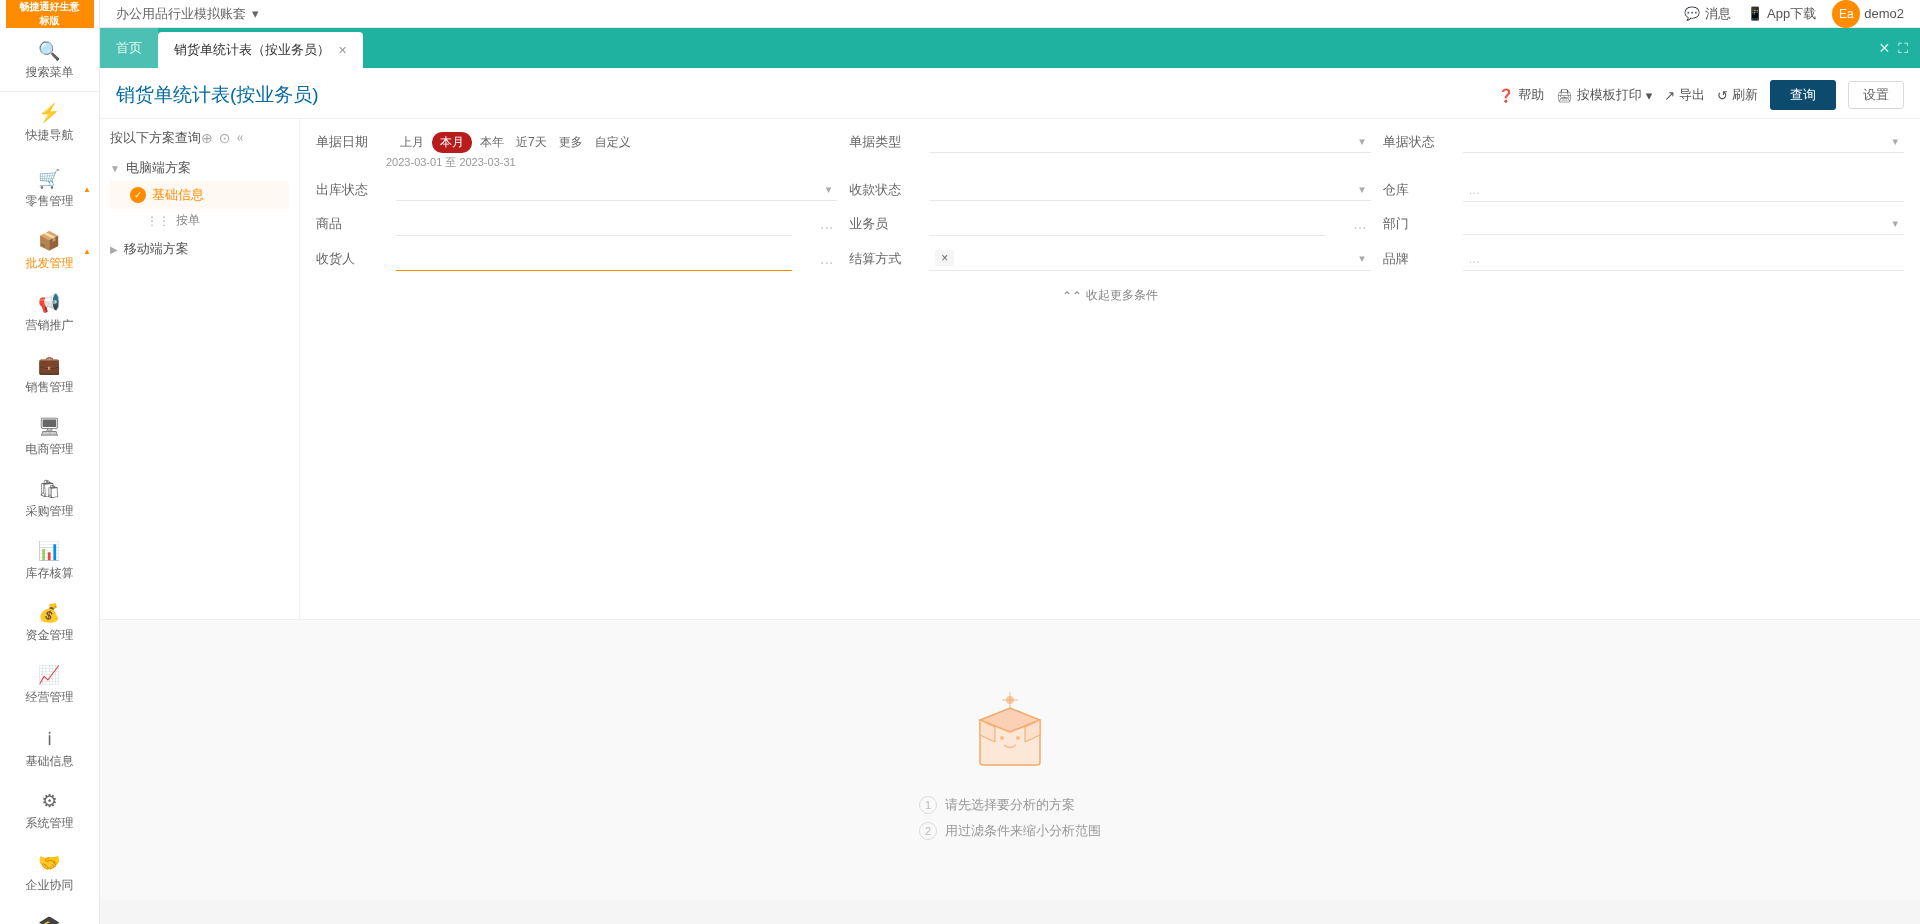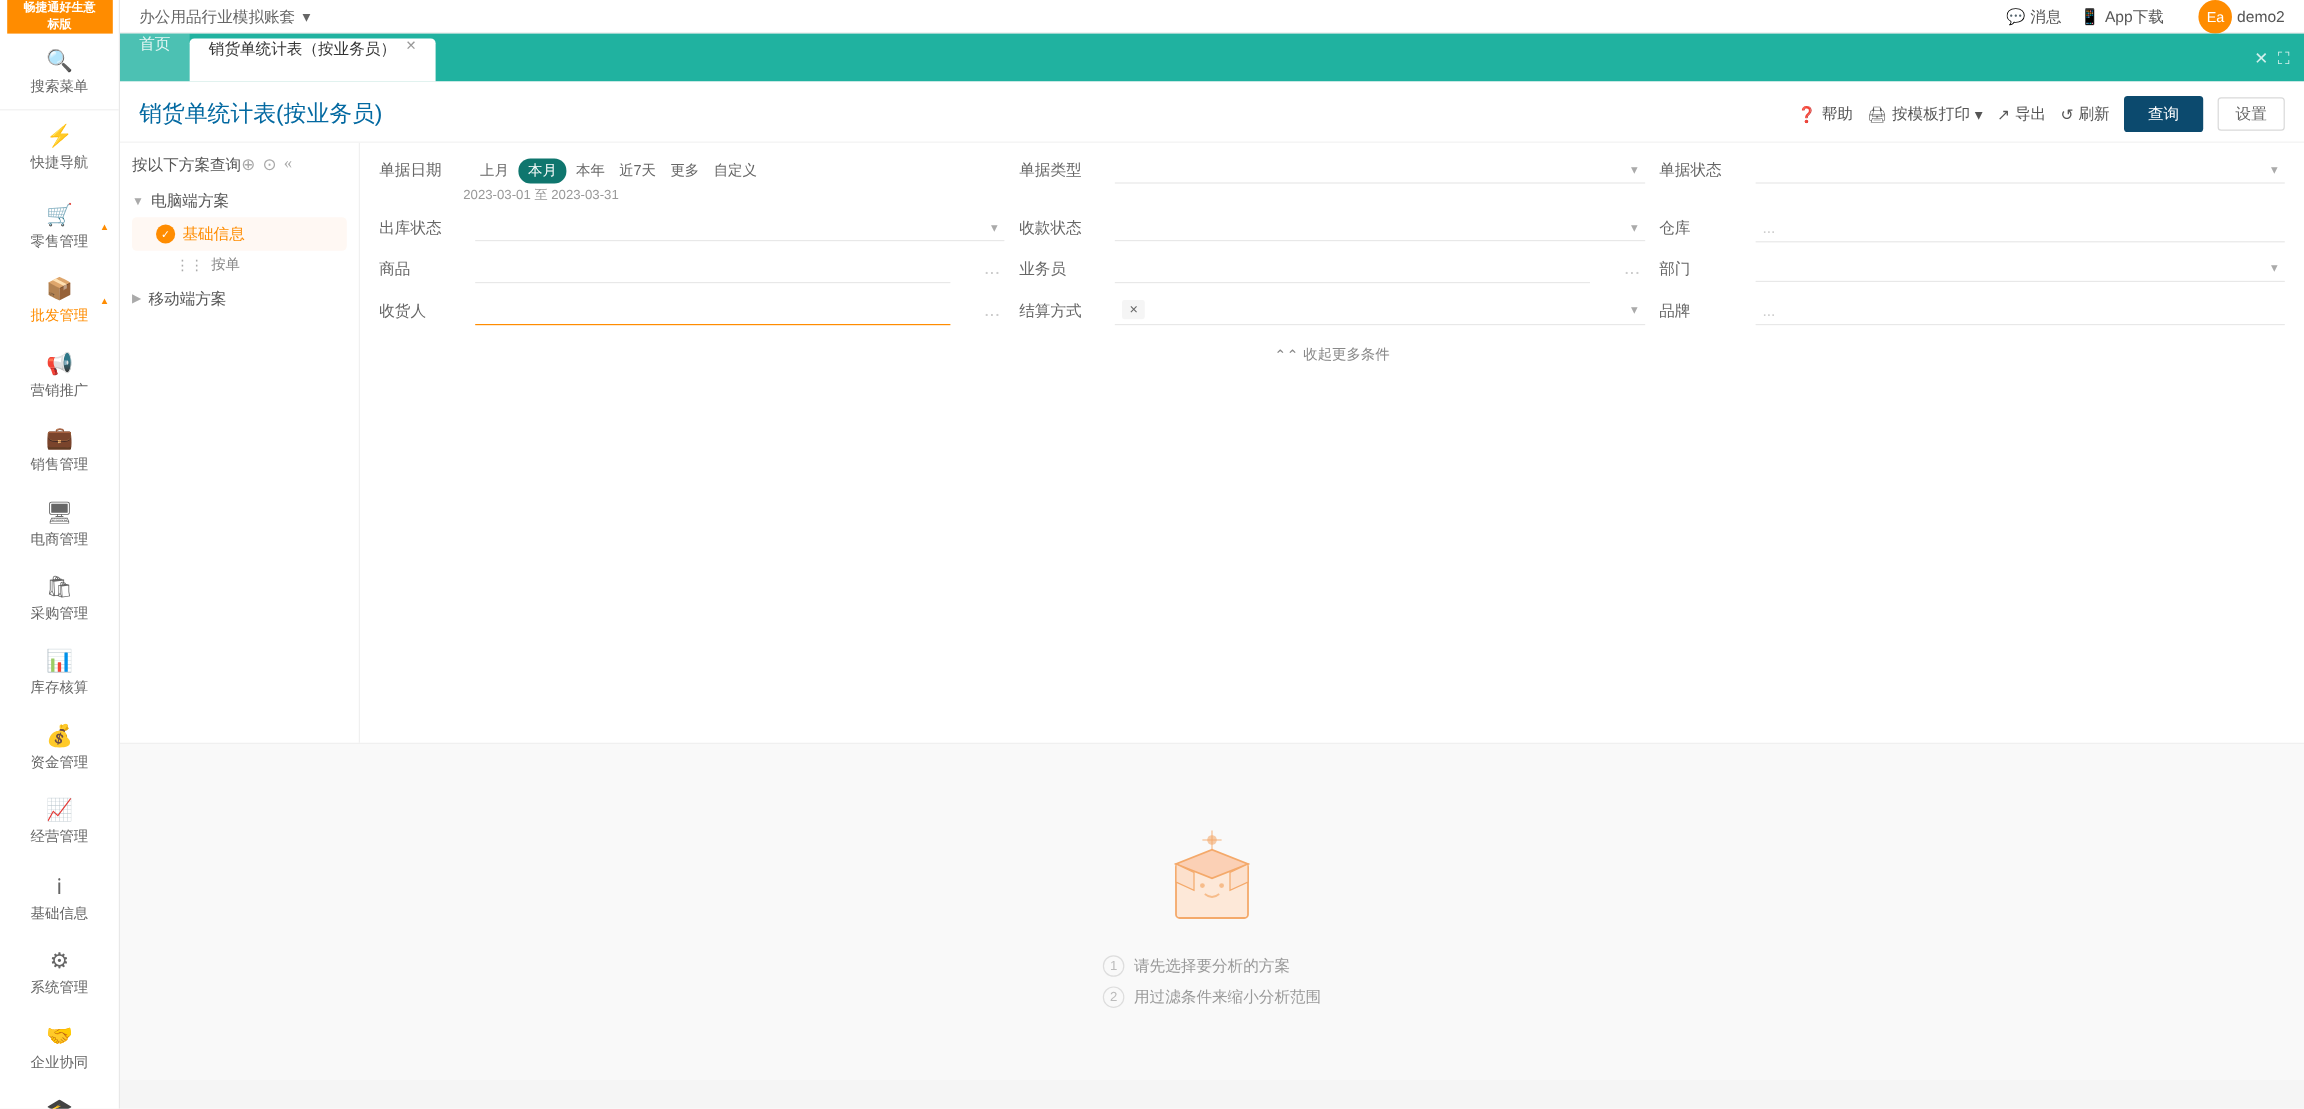--- a/index.html
+++ b/index.html
@@ -19,25 +19,25 @@
     .sidebar-divider { width: 60%; height: 1px; background: #f0f0f0; margin: 2px 0; }
 
     
     .main { flex: 1; display: flex; flex-direction: column; overflow: hidden; }
 
     
     .topbar { height: 28px; background: #fff; border-bottom: 1px solid #e8e8e8; display: flex; align-items: center; padding: 0 16px; }
     .topbar-breadcrumb { display: flex; align-items: center; gap: 6px; color: #666; font-size: 13px; flex: 1; }
     .topbar-right { display: flex; align-items: center; gap: 16px; }
     .topbar-btn { display: flex; align-items: center; gap: 4px; color: #555; font-size: 13px; cursor: pointer; }
-    .avatar { width: 28px; height: 28px; border-radius: 50%; background: #ff8c00; display: flex; align-items: center; justify-content: center; color: #fff; font-size: 12px; margin-left: 13px; }
+    .avatar { width: 28px; height: 28px; border-radius: 50%; background: #ff8c00; display: flex; align-items: center; justify-content: center; color: #fff; font-size: 12px; }
 
     
     .tabbar { height: 40px; background: #20b2a0; display: flex; align-items: center; padding: 0 0; }
-    .tab-item { height: 40px; display: flex; align-items: flex-start; padding: 0 16px; cursor: pointer; color: rgba(255,255,255,0.85); font-size: 13px; gap: 8px; }
+    .tab-item { height: 40px; display: flex; align-items: center; padding: 0 16px; cursor: pointer; color: rgba(255,255,255,0.85); font-size: 13px; gap: 8px; }
     .tab-item.active { background: #fff; color: #333; border-radius: 4px 4px 0 0; margin-top: 4px; height: 36px; }
     .tab-item.home { background: rgba(255,255,255,0.2); }
     .tab-close { font-size: 11px; color: #999; cursor: pointer; }
     .tabbar-actions { margin-left: auto; display: flex; align-items: center; gap: 8px; padding-right: 12px; }
     .tabbar-action-btn { color: rgba(255,255,255,0.8); cursor: pointer; font-size: 14px; }
 
     
     .content { flex: 1; overflow-y: auto; background: #f5f5f5; padding: 0; }
     .page { background: #fff; margin: 0; }
     .page-header { padding: 12px 16px 8px; display: flex; align-items: center; justify-content: space-between; background: #fff; border-bottom: 1px solid #f0f0f0; }
@@ -67,21 +67,21 @@
     .filter-fields { flex: 1; padding: 12px 16px; }
     .filter-row { display: grid; grid-template-columns: 1fr 1fr 1fr; gap: 12px; margin-bottom: 10px; }
     .filter-field { display: flex; align-items: center; gap: 24px; }
     .filter-label { color: #666; font-size: 13px; white-space: nowrap; min-width: 56px; }
     .filter-input { flex: 1; border: none; border-bottom: 1px solid #e8e8e8; padding: 4px 6px; font-size: 13px; color: #333; outline: none; background: transparent; }
     .filter-select { flex: 1; display: flex; align-items: center; justify-content: space-between; border-bottom: 1px solid #e8e8e8; padding: 4px 6px; cursor: pointer; color: #999; font-size: 13px; }
     .filter-select .chevron { font-size: 11px; color: #aaa; }
     .filter-date-row { display: flex; align-items: center; gap: 6px; flex: 1; }
     .date-tabs { display: flex; gap: 4px; }
     .date-tab { font-size: 12px; color: #666; cursor: pointer; padding: 2px 4px; border-radius: 2px; }
-    .date-tab.active { background: #0f766e; color: #fff; border-radius: 10px; padding: 2px 8px; }
+    .date-tab.active { background: #b91c1c; color: #fff; border-radius: 10px; padding: 2px 8px; }
     .filter-dots { color: #ccc; cursor: pointer; font-size: 16px; padding: 0 4px; }
     .tag-close { background: #f5f5f5; border-radius: 2px; padding: 1px 6px; font-size: 12px; color: #666; display: flex; align-items: center; gap: 4px; cursor: pointer; }
     .collapse-bar { display: flex; justify-content: center; padding: 6px 0 10px; }
     .collapse-btn { display: flex; align-items: center; gap: 4px; color: #888; font-size: 12px; cursor: pointer; }
 
     
     .empty-state { display: flex; flex-direction: column; align-items: center; justify-content: center; padding: 60px 0; }
     .empty-icon { width: 100px; height: 100px; margin-bottom: 16px; position: relative; }
     .empty-steps { display: flex; flex-direction: column; gap: 8px; }
     .empty-step { display: flex; align-items: center; gap: 8px; color: #999; font-size: 13px; }

